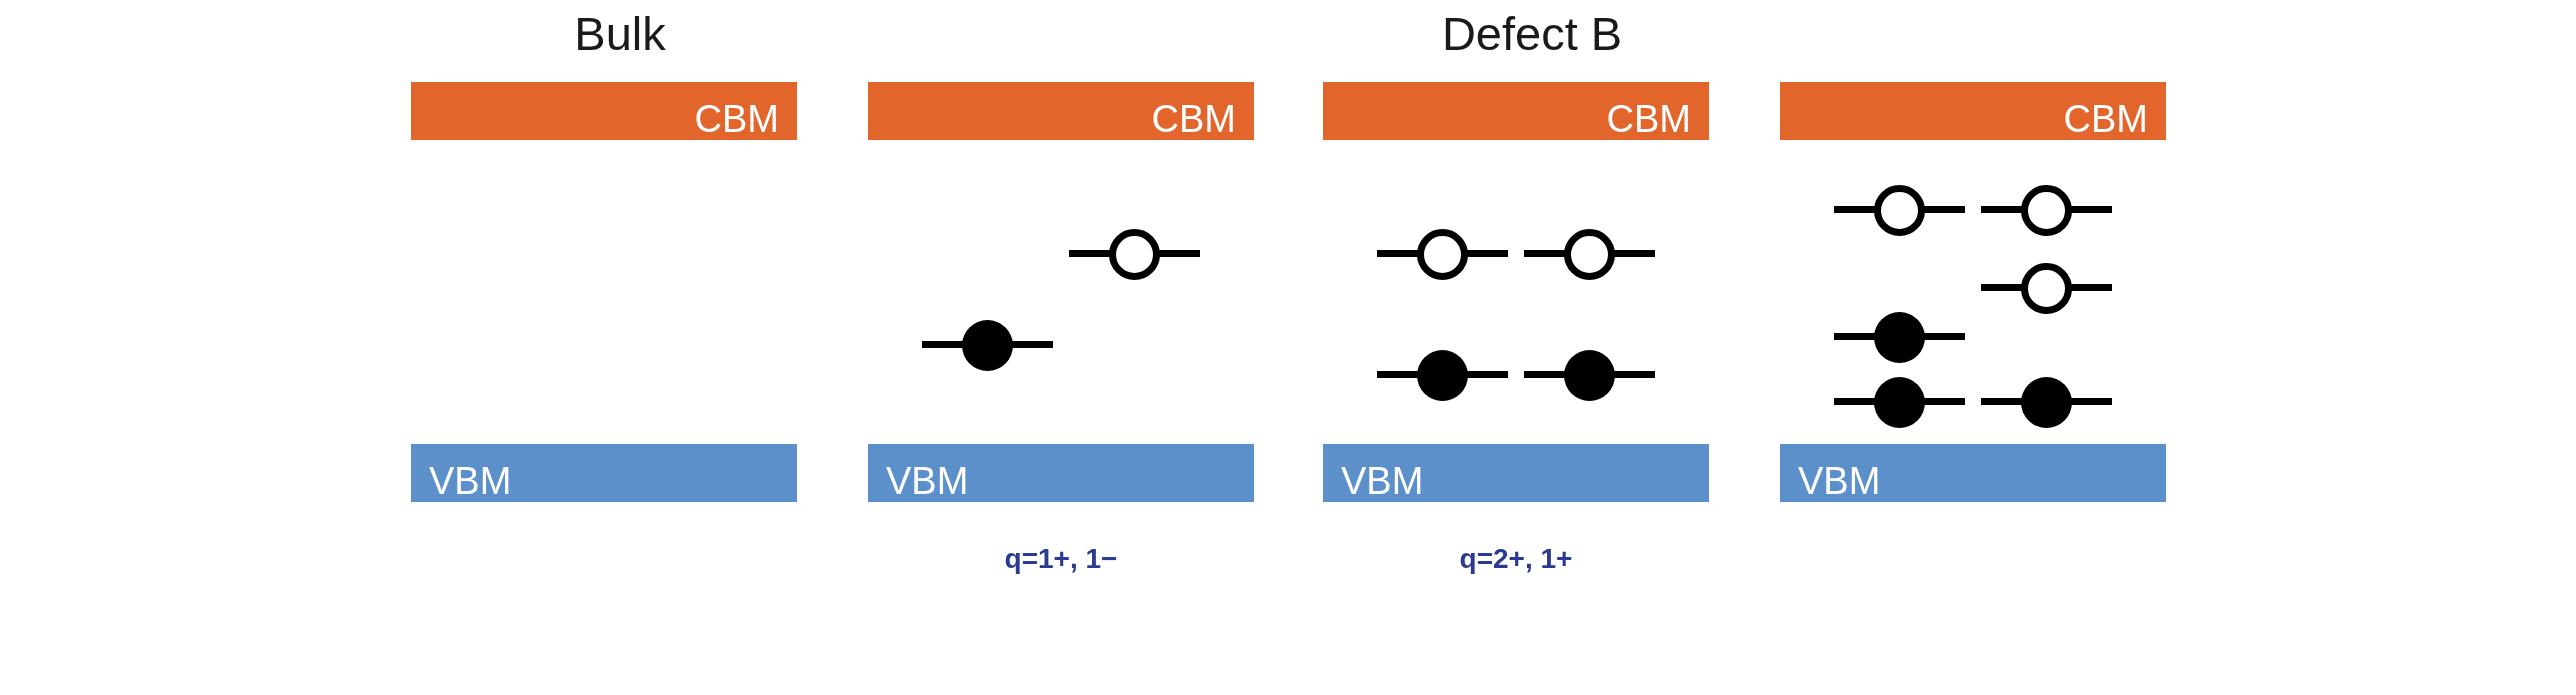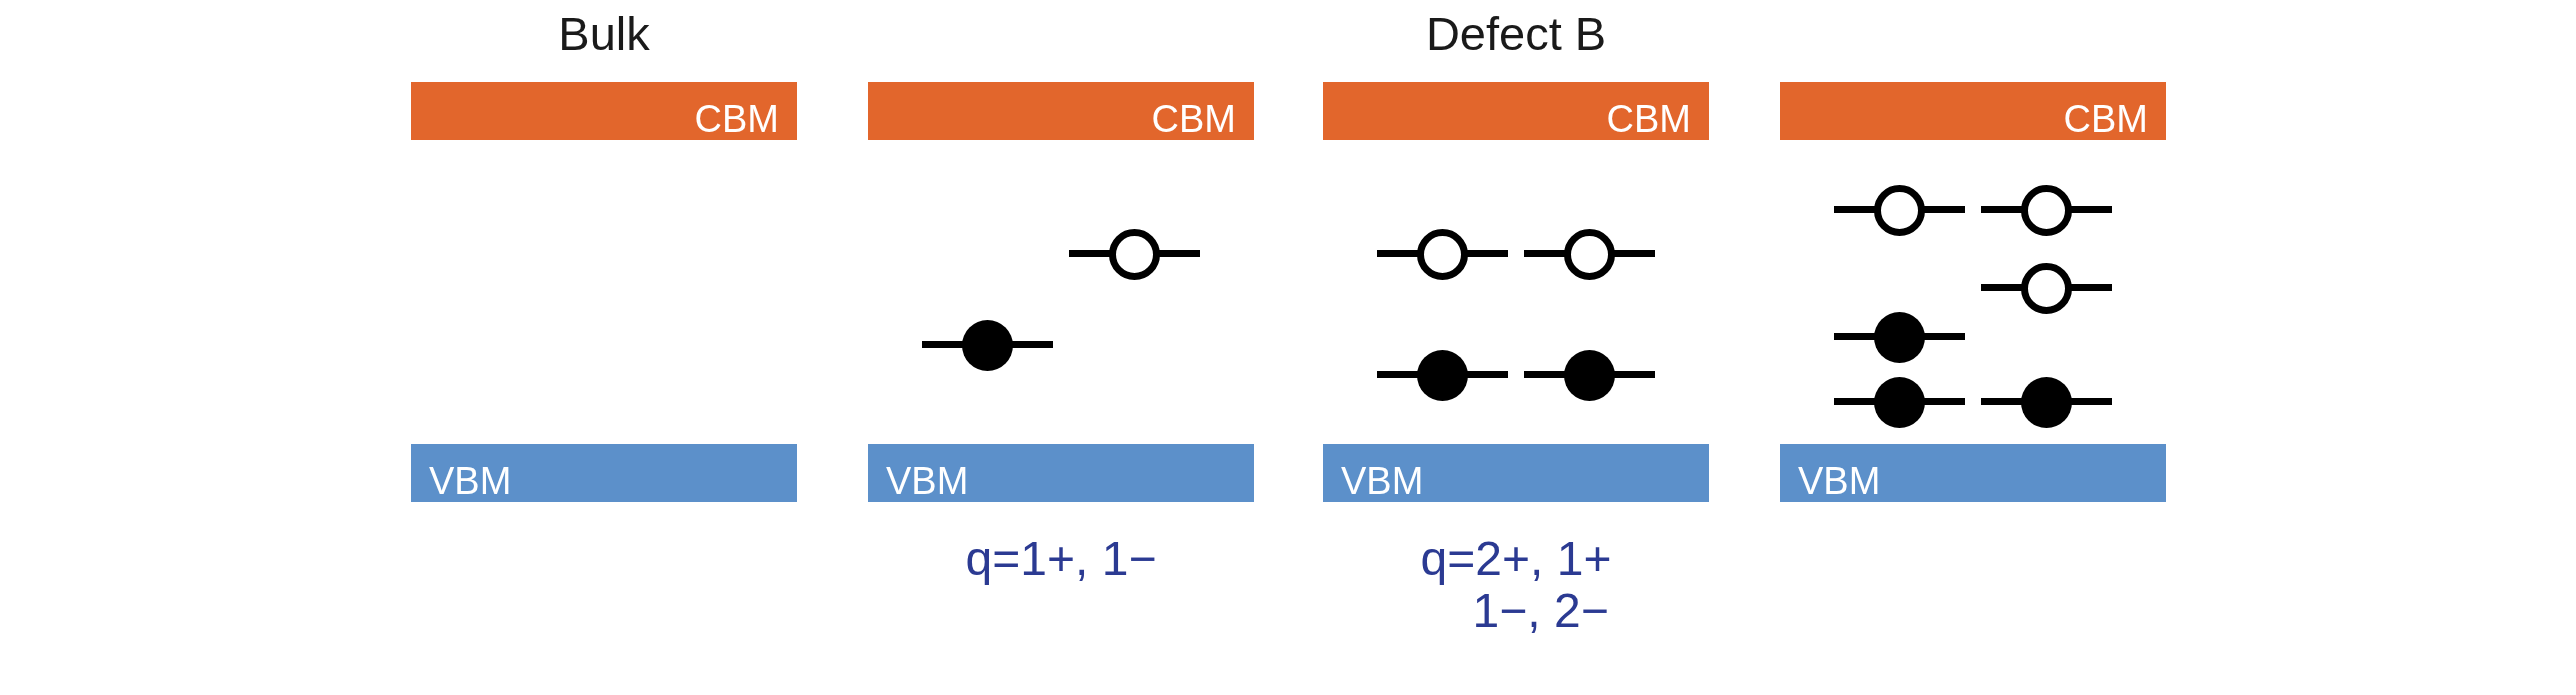--- a/index.html
+++ b/index.html
@@ -21,21 +21,21 @@
     width: 386px;
     height: 696px;
   }
   .panel-0 { left: 411px; }
   .panel-1 { left: 868px; }
   .panel-2 { left: 1323px; }
   .panel-3 { left: 1780px; }
   .panel-title {
     position: absolute;
     top: 1.6px;
-    left: 0;
+    left: 16px;
     width: 100%;
     text-align: center;
     font-size: 47px;
     line-height: 64px;
     color: #1a1a1a;
     margin: 0;
     font-weight: 400;
   }
   .bar {
     position: absolute;
@@ -96,23 +96,24 @@
   .q-block {
     position: absolute;
     top: 533px;
     left: 0;
     width: 386px;
     text-align: center;
   }
   .q-inner {
     display: inline-block;
     text-align: left;
-    font-size: 48px;
+    font-size: 28px;
     line-height: 52px;
     color: var(--q, #2B3A92);
+    font-weight: bold;
   }
   .q-line.cont {
     padding-left: 52px;
   }
 </style>
 </head>
 <body>
 
 <div class="figure" style="--cbm: #E2662C; --vbm: #5C90CA; --bar-text: #FFFFFF; --line: #000000; --open-fill: #FFFFFF; --q: #2B3A92; background: rgb(255, 255, 255);">
 
@@ -155,21 +156,21 @@
         <div class="level filled" style="left: 119px; top: 375px;">
           <span class="level-line"></span>
           <span class="level-dot"></span>
         </div>
         <div class="level filled" style="left: 266px; top: 375px;">
           <span class="level-line"></span>
           <span class="level-dot"></span>
         </div>
       </div>
     <div class="bar bar-vbm"><span>VBM</span></div>
-    <div class="q-block"><div class="q-inner"><div class="q-line">q=2+, 1+</div><div class="q-line cont">1−, 2−</div></div></div>
+    <div class="q-block"><div class="q-inner"><div class="q-line">q=2+, 1+</div></div></div>
   </section>
 
   <section class="panel panel-3">
     <div class="bar bar-cbm"><span>CBM</span></div>
     <div class="levels">
         <div class="level open" style="left: 119px; top: 210px;">
           <span class="level-line"></span>
           <span class="level-dot"></span>
         </div>
         <div class="level open" style="left: 266px; top: 210px;">

